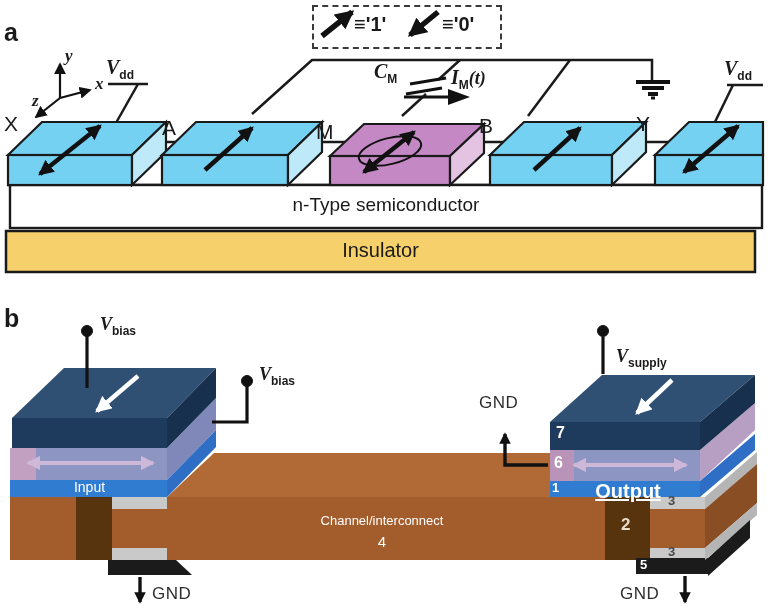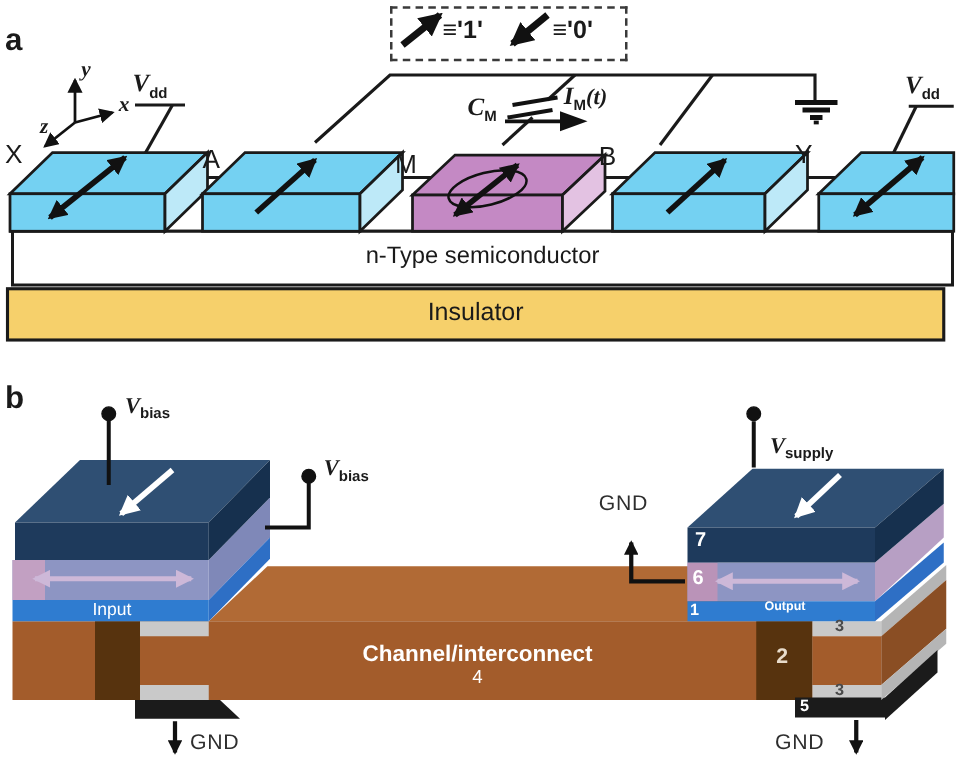--- a/index.html
+++ b/index.html
@@ -179,47 +179,47 @@
   <div class="abs dashedbox" style="left:312px;top:5px;width:186px;height:40px;"></div>
   <div class="abs legend-txt" style="left:354px;top:13px;">≡'1'</div>
   <div class="abs legend-txt" style="left:442px;top:13px;">≡'0'</div>
 
   <div class="abs axis" style="left:65px;top:46px;">y</div>
   <div class="abs axis" style="left:95px;top:74px;">x</div>
   <div class="abs axis" style="left:32px;top:91px;">z</div>
 
   <div class="abs var" style="left:106px;top:56px;"><span>V</span><sub>dd</sub></div>
   <div class="abs var" style="left:724px;top:57px;"><span>V</span><sub>dd</sub></div>
-  <div class="abs var" style="left:374px;top:75px;"><span>C</span><sub>M</sub></div>
+  <div class="abs var" style="left:374px;top:60px;"><span>C</span><sub>M</sub></div>
   <div class="abs var" style="left:451px;top:66px;"><span>I</span><sub>M</sub><span class="suffix">(t)</span></div>
 
   <div class="abs maglabel" style="left:4px;top:112px;">X</div>
   <div class="abs maglabel" style="left:162px;top:116px;">A</div>
   <div class="abs maglabel" style="left:316px;top:120px;">M</div>
   <div class="abs maglabel" style="left:479px;top:114px;">B</div>
   <div class="abs maglabel" style="left:636px;top:112px;">Y</div>
 
   <div class="abs center" style="left:10px;top:194px;width:752px;font-size:19px;">n-Type semiconductor</div>
   <div class="abs center" style="left:6px;top:239px;width:749px;font-size:20px;">Insulator</div>
 
   <div class="abs var" style="left:100px;top:314px;font-size:18px;"><span>V</span><sub>bias</sub></div>
   <div class="abs var" style="left:259px;top:364px;font-size:18px;"><span>V</span><sub>bias</sub></div>
   <div class="abs var" style="left:616px;top:314px;font-size:18px;margin-top:32px;"><span>V</span><sub>supply</sub></div>
 
   <div class="abs gnd" style="left:479px;top:393px;">GND</div>
   <div class="abs gnd" style="left:152px;top:584px;">GND</div>
   <div class="abs gnd" style="left:620px;top:584px;">GND</div>
 
   <div class="abs center white" style="left:12px;top:479px;width:155px;font-size:14px;font-weight:400;">Input</div>
-  <div class="abs center white" style="left:568px;top:480px;width:120px;font-size:10px;font-weight:600;">Output</div>
+  <div class="abs center white" style="left:568px;top:480px;width:120px;font-size:20px;font-weight:600;text-decoration:underline;">Output</div>
 
   <div class="abs layer-num white" style="left:556px;top:424px;font-size:16px;">7</div>
   <div class="abs layer-num white" style="left:554px;top:454px;font-size:16px;">6</div>
   <div class="abs layer-num white" style="left:552px;top:480px;font-size:13px;">1</div>
   <div class="abs layer-num" style="left:621px;top:515px;font-size:17px;color:#E8DCCB;">2</div>
   <div class="abs layer-num" style="left:668px;top:493px;font-size:13px;color:#4a4a4a;">3</div>
   <div class="abs layer-num" style="left:668px;top:544px;font-size:13px;color:#4a4a4a;">3</div>
   <div class="abs layer-num white" style="left:640px;top:557px;font-size:13px;">5</div>
 
-  <div class="abs center white" style="left:282px;top:513px;width:200px;font-size:18px;font-weight:bold;">Channel/interconnect</div>
+  <div class="abs center white" style="left:282px;top:513px;width:200px;font-size:13px;">Channel/interconnect</div>
   <div class="abs center white" style="left:282px;top:533px;width:200px;font-size:15px;">4</div>
 
 </div>
 
 </body></html>

